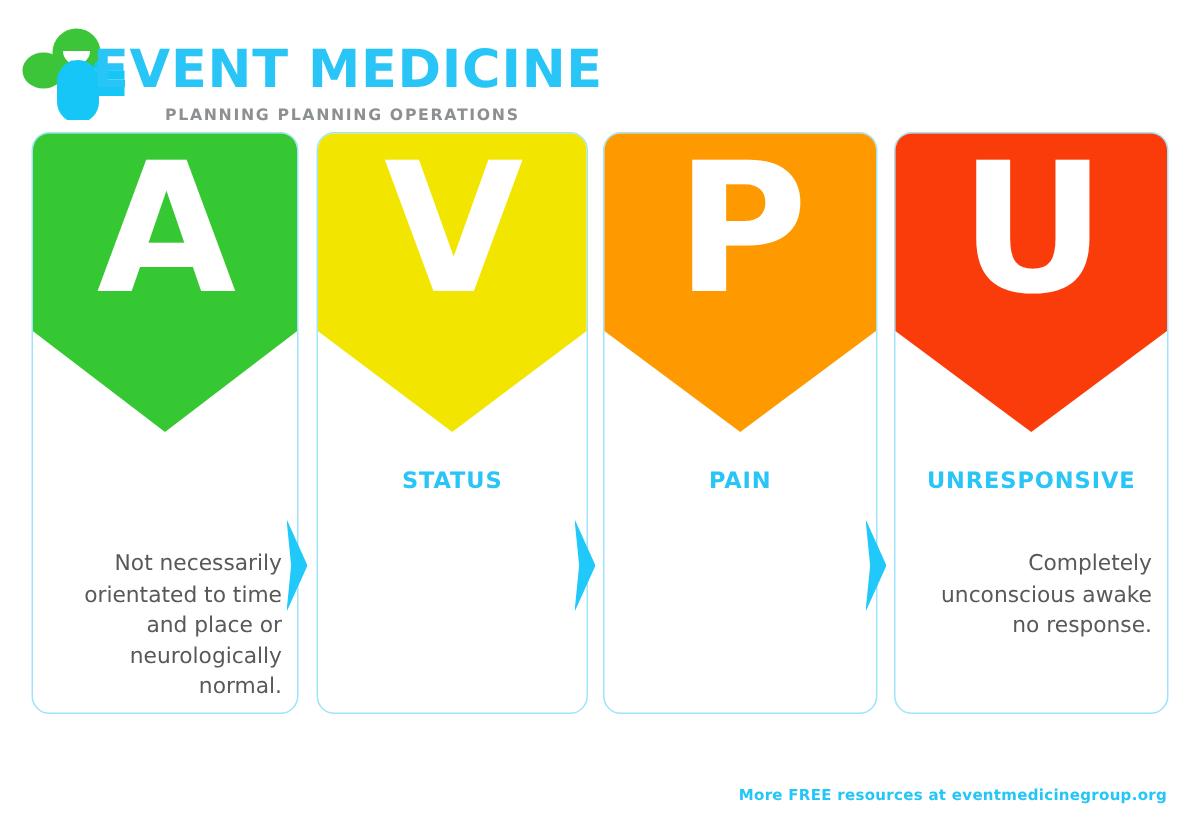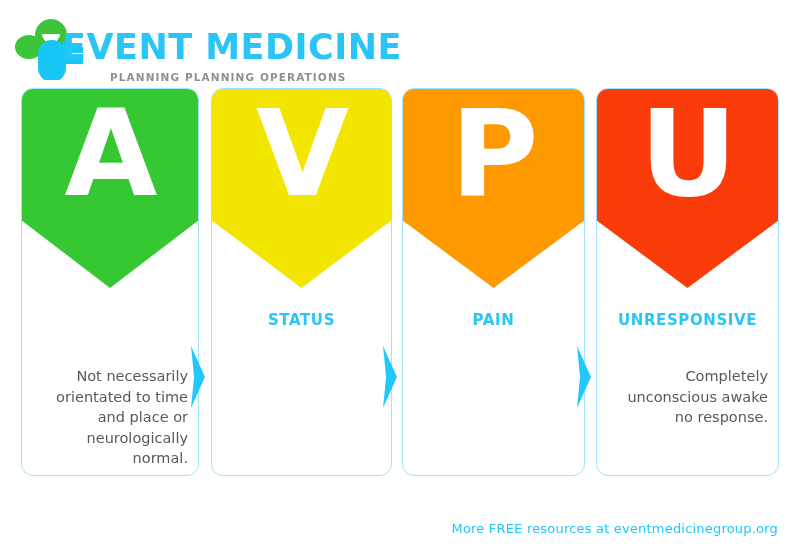--- a/index.html
+++ b/index.html
@@ -150,22 +150,22 @@
   .arrow.a0 { left: 191px; }
   .arrow.a1 { left: 383px; }
   .arrow.a2 { left: 577px; }
 
   
   .footer {
     position: absolute;
     bottom: 12px;
     right: 22px;
     color: #23C6F7;
-    font-size: 13px;
-    font-weight: normal;
+    font-size: 10px;
+    font-weight: bold;
     letter-spacing: 0.2px;
     white-space: nowrap;
     text-align: center;
   }
 </style>
 </head>
 <body>
 
 <div class="header">
 

